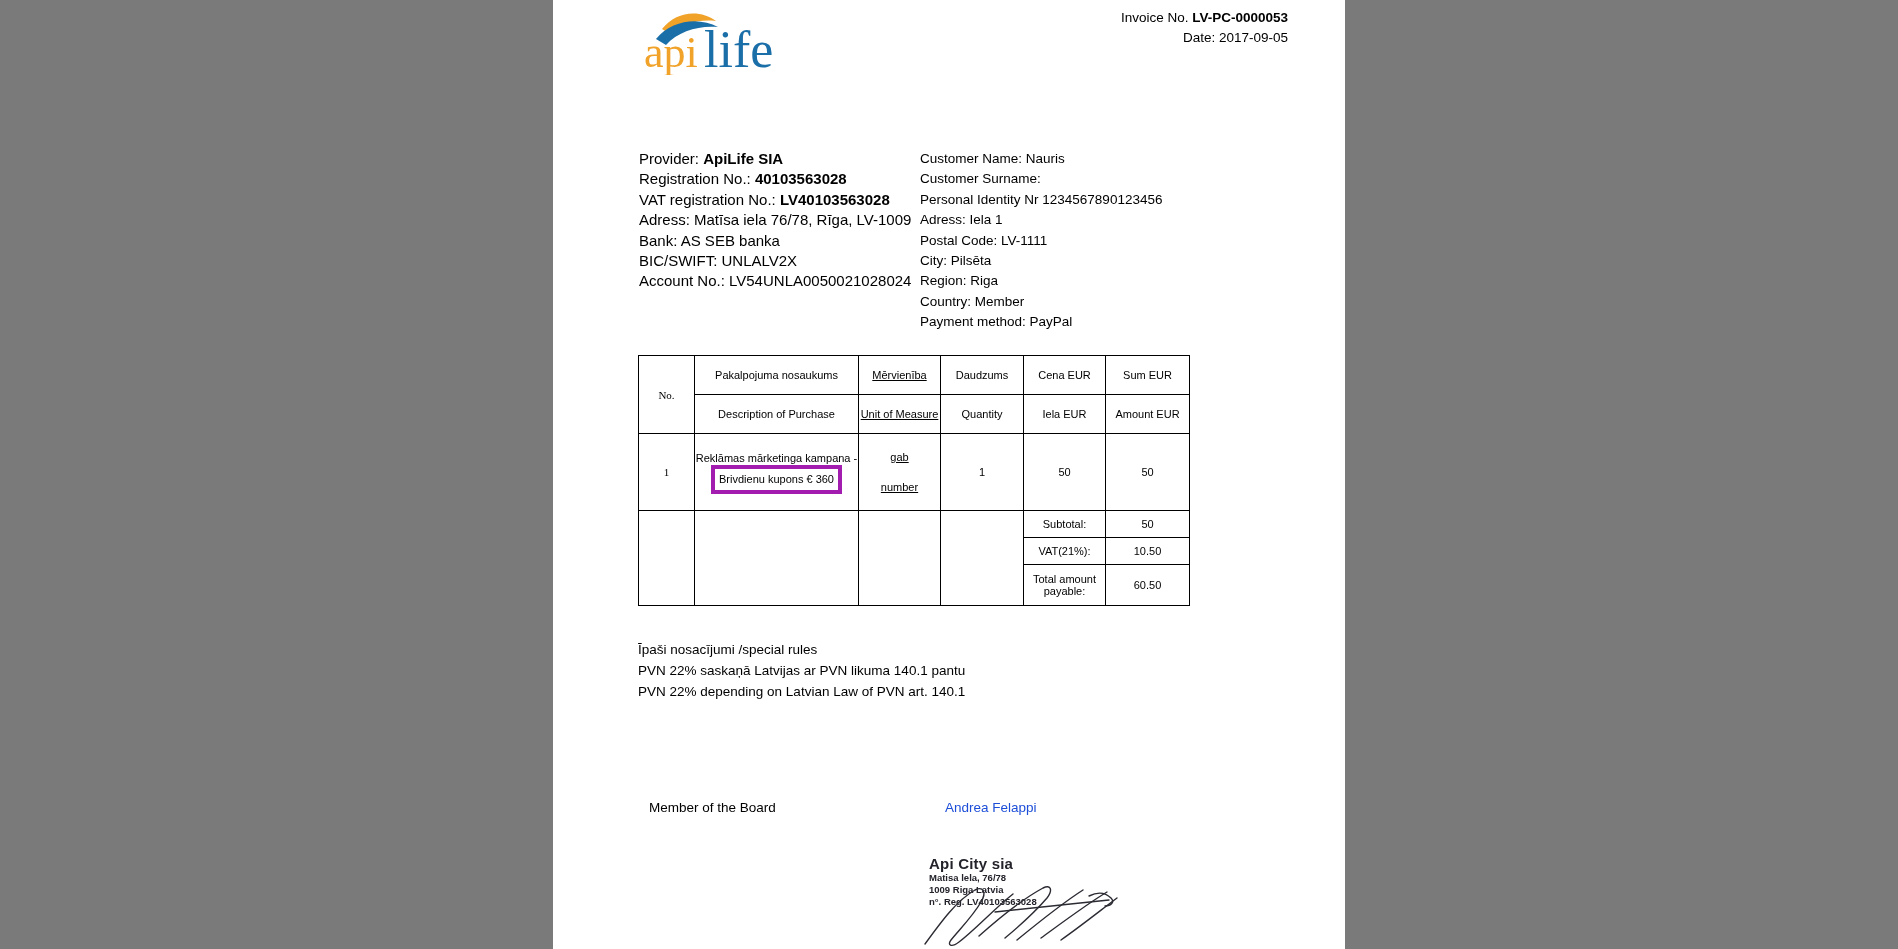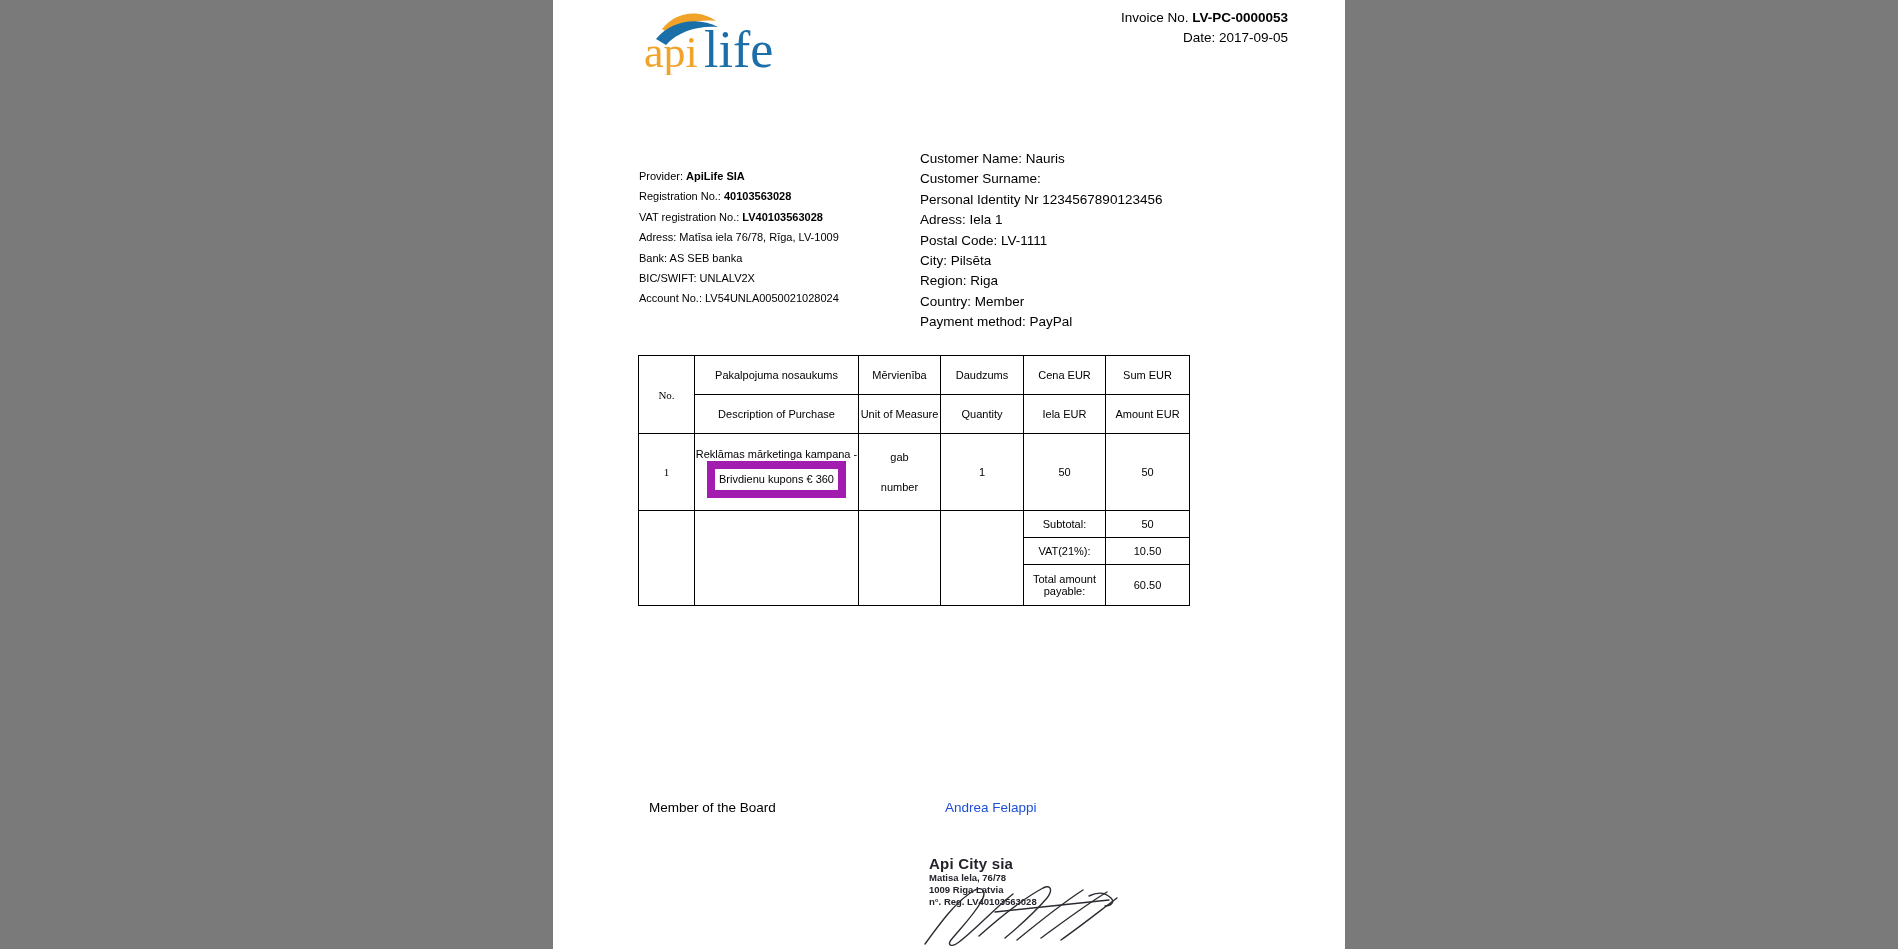--- a/index.html
+++ b/index.html
@@ -50,22 +50,22 @@
     font-size: 13.5px;
     color: #000;
     line-height: 20px;
   }
   .invoice-meta .strong { font-weight: bold; margin-top: 42px; }
 
   
   .provider-block {
     position: absolute;
     left: 86px;
-    top: 166px;
-    font-size: 11px;
+    top: 149px;
+    font-size: 15px;
     line-height: 20.4px;
     color: #000;
     white-space: nowrap;
   }
   .customer-block {
     position: absolute;
     left: 367px;
     top: 149px;
     font-size: 13.5px;
     line-height: 20.4px;
@@ -85,35 +85,35 @@
   }
   .inv-table td, .inv-table th {
     border: 1px solid #000;
     padding: 0;
     text-align: center;
     vertical-align: middle;
     font-weight: normal;
   }
   .col-no      { width: 55px; font-family: Liberation Serif, serif; }
   .col-desc    { width: 163px; }
-  .col-unit    { width: 81px; }
+  .col-unit    { width: 81px; text-decoration: underline; }
   .col-qty     { width: 82px; }
   .col-price   { width: 81px; }
   .col-amount  { width: 83px; }
 
   .head-row td { height: 38px; }
   .head-row2 td { height: 38px; border-top: none; }
   .cell-pad { padding: 3px 4px; line-height: 14px; }
   .no-border-bottom { border-bottom: none; }
 
   .item-row td { height: 76px; }
   .desc-cell { line-height: 14px; padding: 4px 6px; }
   .highlight {
     display: inline-block;
-    border: 8px solid #a21caf;
+    border: 4px solid #a21caf;
     padding: 4px 4px;
     line-height: 13px;
   }
   .totals-row td { height: 26px; }
   .totals-label { text-align: center; padding-right: 6px; }
   .tall-total td { height: 40px; }
 
   
   .notes {
     position: absolute;
@@ -283,20 +283,25 @@
           <td class="col-price totals-label">VAT(21%):</td>
           <td class="col-amount">10.50</td>
         </tr>
         <tr class="totals-row tall-total">
           <td class="col-price totals-label">Total amount payable:</td>
           <td class="col-amount">60.50</td>
         </tr>
       </tbody>
         </table>
 
+      <div class="notes">
+        <div>Īpaši nosacījumi /special rules</div>
+        <div>PVN 22% saskaņā Latvijas ar PVN likuma 140.1 pantu</div>
+        <div>PVN 22% depending on Latvian Law of PVN art. 140.1</div>
+      </div>
 
 
       <div class="sign-left">Member of the Board</div>
       <div class="sign-right">Andrea Felappi</div>
 
       <div class="stamp">
         <div class="stamp-title">Api City sia</div>
         <div class="stamp-line">Matisa lela, 76/78</div>
         <div class="stamp-line">1009 Riga Latvia</div>
         <div class="stamp-line">n°. Reg. LV40103563028</div>

